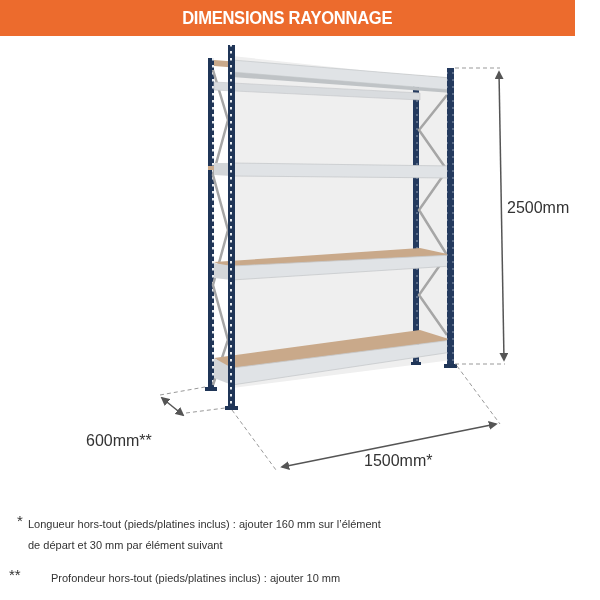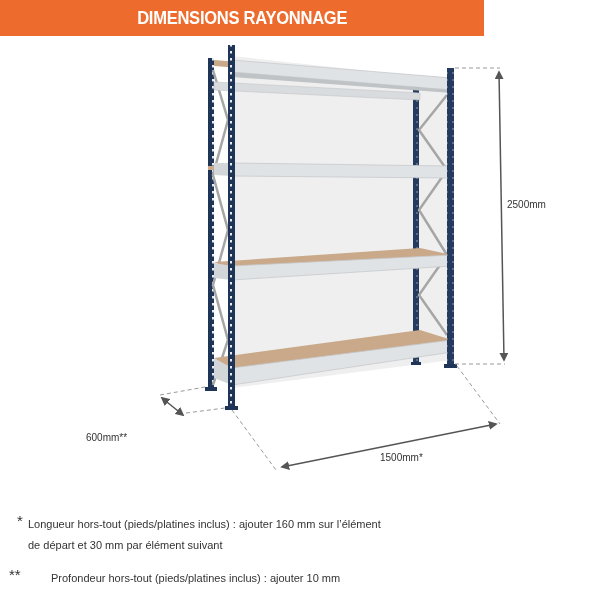--- a/index.html
+++ b/index.html
@@ -1,20 +1,20 @@
 <!DOCTYPE html>
 <html><head>
   <meta charset="utf-8">
   <style>
     html, body { margin: 0; padding: 0; background: #ffffff; }
     body { width: 600px; height: 600px; position: relative; overflow: hidden; font-family: "Liberation Sans", sans-serif; }
-    .banner { position: absolute; left: 0; top: 0; width: 484px; height: 36px; background: #ec6b2d; display: flex; align-items: center; justify-content: center; }
+    .banner { position: absolute; left: 0; top: 0; width: 575px; height: 36px; background: #ec6b2d; display: flex; align-items: center; justify-content: center; }
     .banner-title { color: #ffffff; font-weight: bold; font-size: 18px; letter-spacing: -0.3px; font-family: "Liberation Sans", sans-serif; transform: scaleX(0.92); }
     .diagram { position: absolute; left: 0; top: 36px; width: 600px; height: 450px; }
-    .dim-label { position: absolute; font-size: 10px; color: #333333; font-family: "Liberation Sans", sans-serif; }
+    .dim-label { position: absolute; font-size: 16px; color: #333333; font-family: "Liberation Sans", sans-serif; }
     .notes { position: absolute; left: 0; top: 510px; width: 600px; }
     .note { position: absolute; font-size: 11px; color: #333333; line-height: 20px; font-family: "Liberation Sans", sans-serif; }
     .note-mark { position: absolute; font-size: 15px; color: #333333; top: -3px; }
   </style>
 </head>
 <body>
 
 <div class="banner">
   <span class="banner-title">DIMENSIONS RAYONNAGE</span>
 </div>
@@ -87,21 +87,21 @@
     </g>
 
     <g>
       <line x1="160" y1="395" x2="205" y2="387" stroke="#999" stroke-width="1" stroke-dasharray="4,3"></line>
       <line x1="186" y1="413" x2="225" y2="408" stroke="#999" stroke-width="1" stroke-dasharray="4,3"></line>
       <line x1="162" y1="398" x2="183" y2="415" stroke="#555555" stroke-width="1.5" marker-start="url(#arrow)" marker-end="url(#arrow)"></line>
     </g>
   </svg>
 
   <span class="dim-label" style="left:507px; top:163px;">2500mm</span>
-  <span class="dim-label" style="left:380px; top:416px;">1500mm*</span>
+  <span class="dim-label" style="left:364px; top:416px;">1500mm*</span>
   <span class="dim-label" style="left:86px; top:372px;margin-top:24px;">600mm**</span>
 </div>
 
 <div class="notes">
   <div>
     <span class="note-mark" style="left:17px; top:2px;">*</span>
     <span class="note" style="left:28px; top:4px; white-space:nowrap;">Longueur hors-tout (pieds/platines inclus) : ajouter 160 mm sur l’élément</span>
     <span class="note" style="left:28px; top:25px; white-space:nowrap;">de départ et 30 mm par élément suivant</span>
   </div>
   <div>

